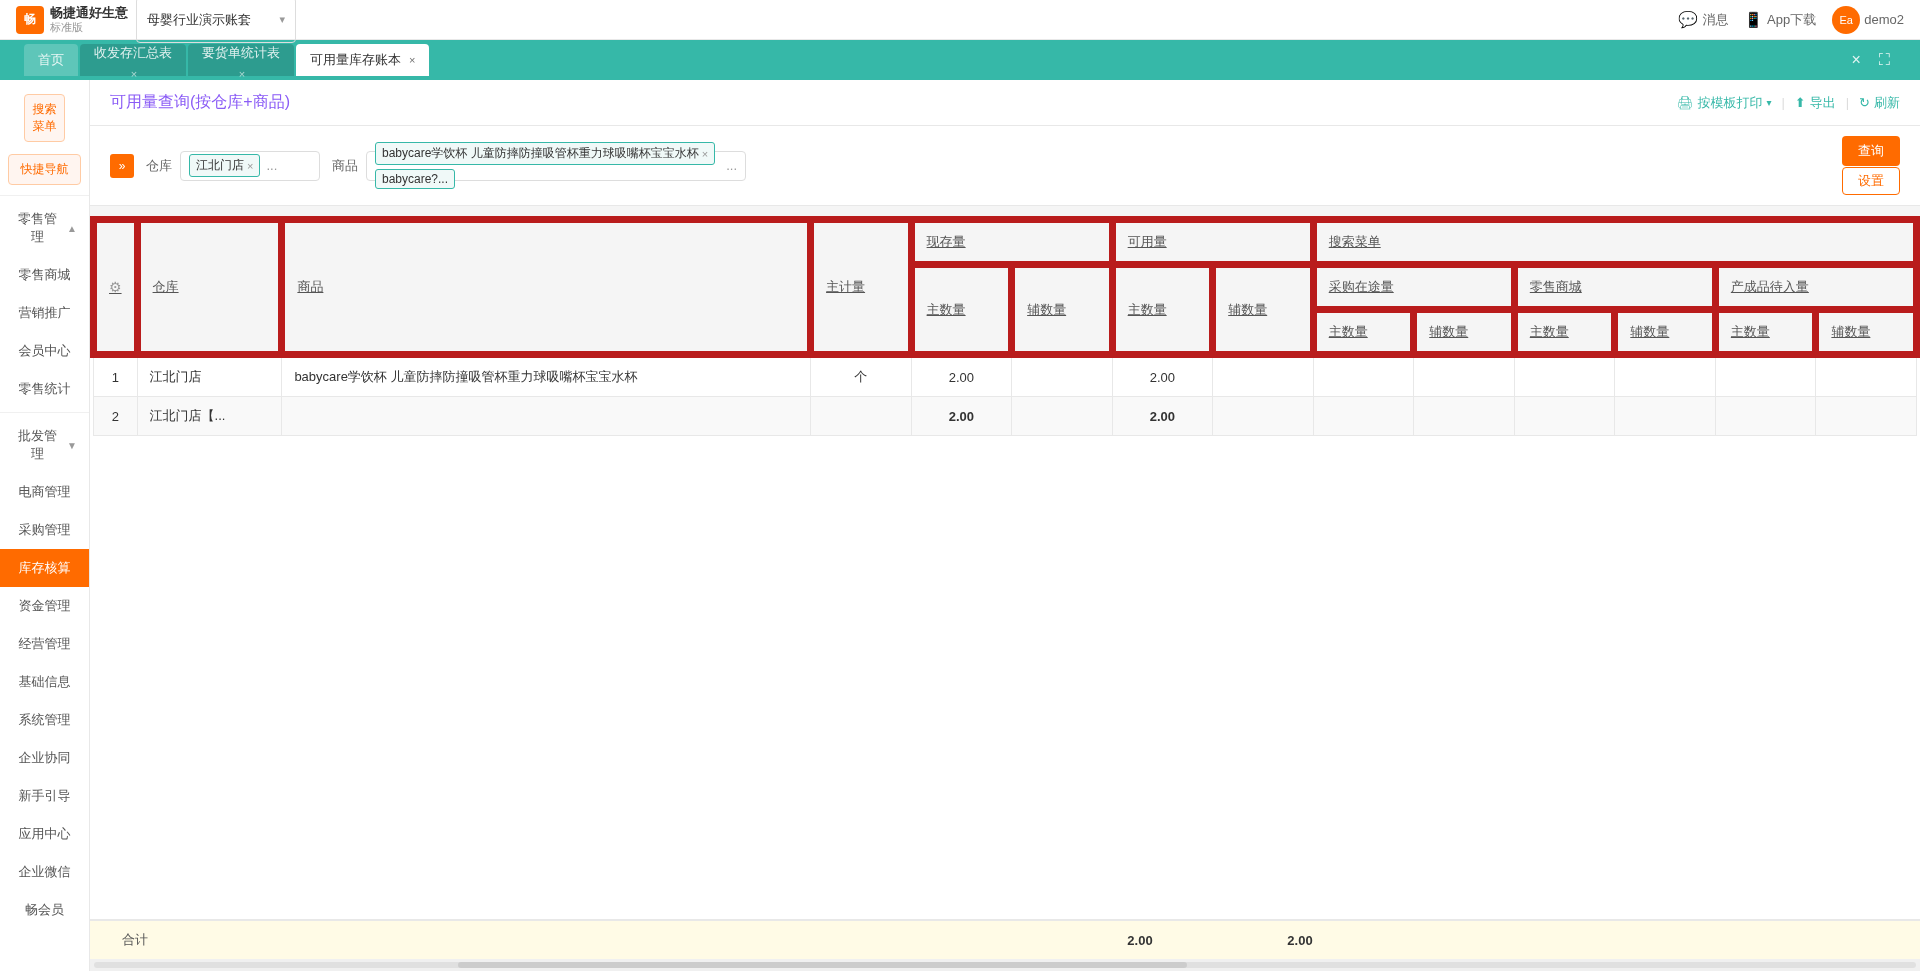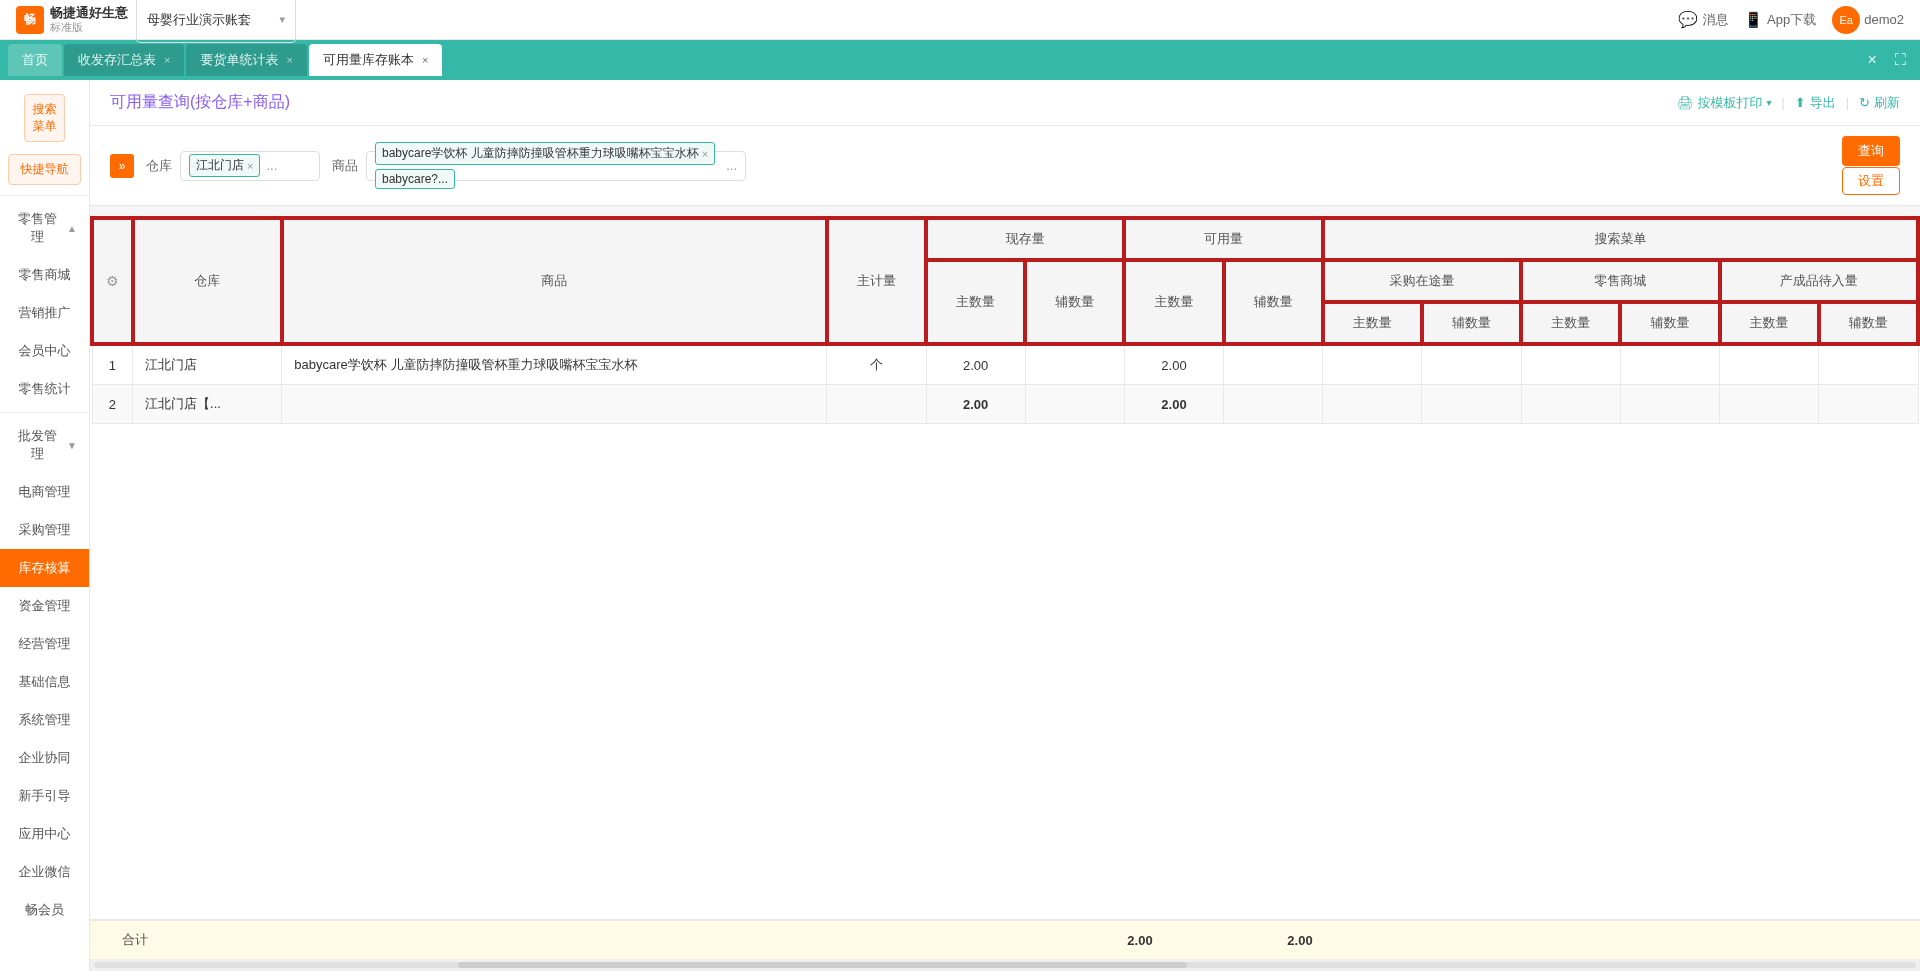--- a/index.html
+++ b/index.html
@@ -9,25 +9,25 @@
     .top-bar { height: 40px; background: #fff; display: flex; align-items: center; justify-content: space-between; padding: 0 16px; border-bottom: 1px solid #e8e8e8; }
     .top-bar-left { display: flex; align-items: center; gap: 8px; }
     .brand-logo { display: flex; align-items: center; gap: 6px; }
     .brand-icon { width: 28px; height: 28px; background: #ff6b00; border-radius: 4px; display: flex; align-items: center; justify-content: center; color: #fff; font-size: 12px; font-weight: bold; }
     .store-selector { display: flex; align-items: center; gap: 4px; padding: 13px 10px; border: 1px solid #ddd; border-radius: 4px; cursor: pointer; color: #333; font-size: 13px; min-width: 160px; justify-content: space-between; }
     .top-bar-right { display: flex; align-items: center; gap: 16px; }
     .top-right-item { display: flex; align-items: center; gap: 4px; cursor: pointer; color: #666; font-size: 13px; }
     .avatar { width: 28px; height: 28px; border-radius: 50%; background: #ff6b00; display: flex; align-items: center; justify-content: center; color: #fff; font-size: 12px; }
 
     
-    .nav-tabs { height: 40px; background: #36b8a8; display: flex; align-items: center; padding: 0 8px; gap: 2px; }
+    .nav-tabs { height: 40px; background: #36b8a8; display: flex; align-items: center; padding: 0 24px; gap: 2px; }
     .nav-tab { height: 32px; padding: 0 14px; border-radius: 4px 4px 0 0; display: flex; align-items: center; gap: 6px; cursor: pointer; color: rgba(255,255,255,0.85); font-size: 13px; white-space: nowrap; }
     .nav-tab.home { background: rgba(255,255,255,0.2); }
     .nav-tab.active { background: #fff; color: #333; }
-    .nav-tab.inactive { background: rgba(0,0,0,0.15); }
+    .nav-tab.inactive { background: rgba(0,0,0,0.15); flex-direction: column; }
     .nav-tab .close-btn { font-size: 11px; opacity: 0.7; cursor: pointer; margin-left: 2px; }
     .nav-tab-actions { margin-left: auto; display: flex; align-items: center; gap: 6px; }
     .nav-action-btn { color: rgba(255,255,255,0.85); cursor: pointer; font-size: 16px; padding: 2px 6px; }
 
     
     .main-layout { display: flex; height: calc(971px - 80px); }
 
     
     .sidebar { width: 90px; background: #fff; border-right: 1px solid #e8e8e8; display: flex; flex-direction: column; padding: 8px 0; overflow-y: auto; }
     .sidebar-search { padding: 6px 24px; }
@@ -59,21 +59,21 @@
     .filter-tag { background: #f0f9f8; border: 1px solid #36b8a8; border-radius: 3px; padding: 2px 6px; color: #333; font-size: 12px; display: flex; align-items: center; gap: 3px; }
     .filter-tag .remove { color: #999; cursor: pointer; font-size: 11px; }
     .filter-more { color: #999; cursor: pointer; font-size: 13px; }
     .filter-actions { margin-left: auto; display: flex; gap: 8px; }
     .btn-primary { background: #ff6b00; color: #fff; border: none; border-radius: 4px; padding: 6px 16px; cursor: pointer; font-size: 13px; }
     .btn-settings { background: #fff; color: #ff6b00; border: 1px solid #ff6b00; border-radius: 4px; padding: 4px 12px; cursor: pointer; font-size: 13px; }
 
     
     .table-container { flex: 1; overflow: auto; background: #fff; margin: 10px 0 0 0; }
     .data-table { width: 100%; border-collapse: collapse; font-size: 13px; }
-    .data-table th { background: #f5f5f5; color: #555; font-weight: 500; padding: 10px 12px; text-align: center; border: 4px solid #b91c1c; white-space: nowrap; }
+    .data-table th { background: #f5f5f5; color: #555; font-weight: 500; padding: 10px 12px; text-align: left; border: 7px solid #b91c1c; white-space: nowrap; text-decoration: underline; }
     .data-table td { padding: 10px 12px; text-align: center; border: 1px solid #e8e8e8; color: #333; white-space: nowrap; }
     .col-settings { width: 36px; }
     .settings-icon { color: #999; font-size: 14px; cursor: pointer; }
 
     
     .table-footer { background: #fffbe6; border-top: 2px solid #e8e8e8; padding: 10px 20px; display: flex; align-items: center; }
     .footer-label { color: #555; font-size: 13px; font-weight: 500; padding: 0 12px; }
     .footer-value { font-weight: bold; color: #333; font-size: 13px; padding: 0 12px; min-width: 80px; text-align: center; }
 
     

